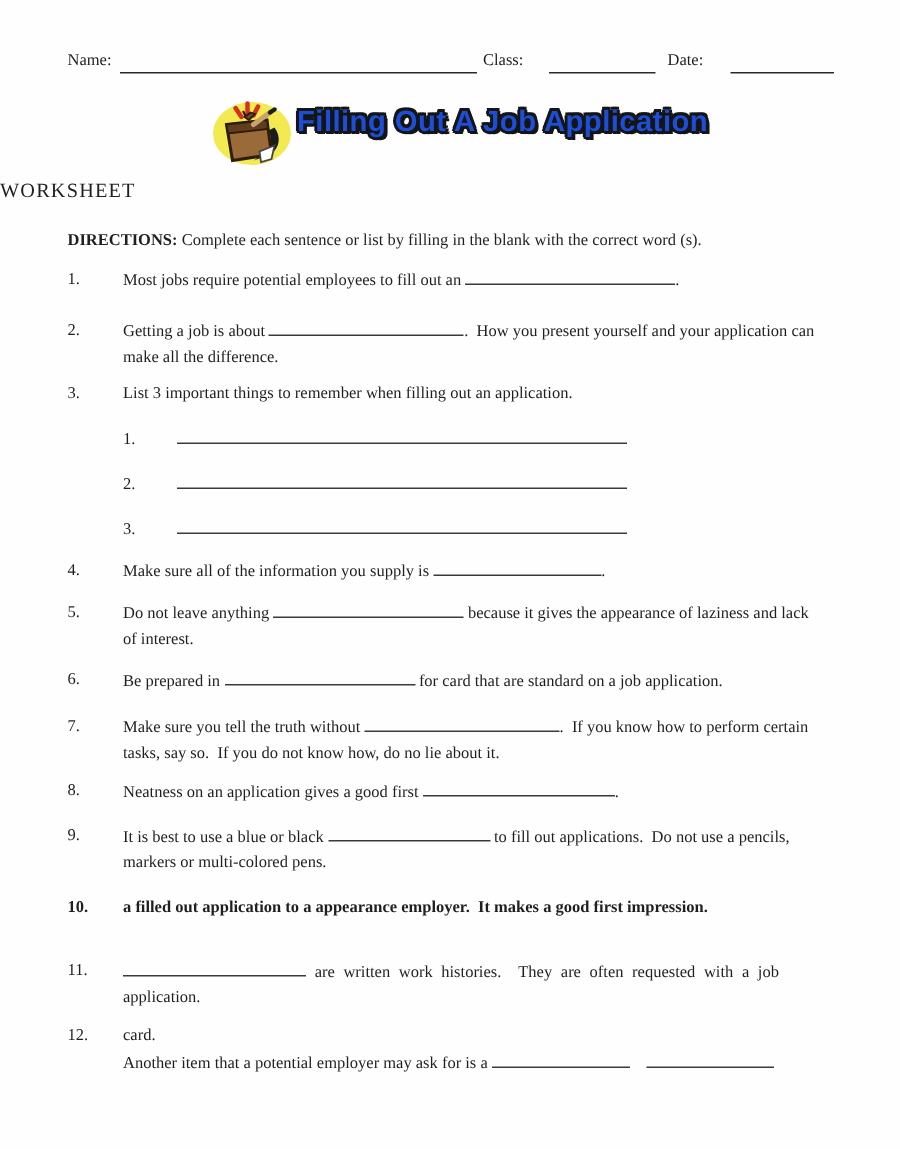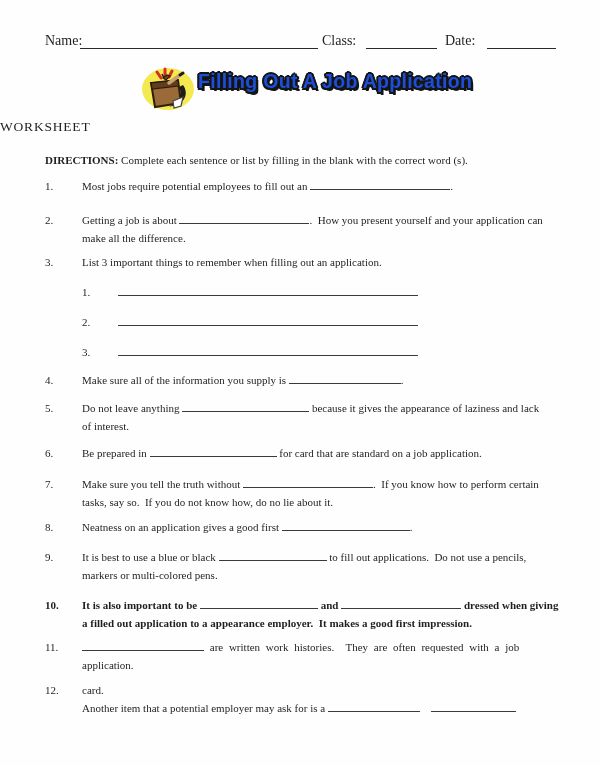--- a/index.html
+++ b/index.html
@@ -5,21 +5,21 @@
   html,body{margin:0;padding:0;background:#ffffff;}
   .page{
     position:relative;
     width:600px;height:766px;
     background:#fefefe;
     font-family:"Liberation Serif","DejaVu Serif",serif;
     color:#1f1f1f;
     overflow:hidden;
   }
   
-  .hdr{position:absolute;top:33px;left:0;width:600px;height:15px;font-size:14px;line-height:15px;}
+  .hdr{position:absolute;top:33px;left:0;width:600px;height:15px;font-size:11px;line-height:15px;}
   .hlabel{position:absolute;top:0;}
   .uline{position:absolute;top:0;height:15px;border-bottom:1.2px solid #2a2a2a;}
   
   .clip{position:absolute;left:139px;top:61px;}
   .title{
     position:absolute;left:198px;top:70px;width:320px;
     font-family:"Liberation Sans","DejaVu Sans",sans-serif;
     font-weight:bold;font-size:19.5px;letter-spacing:.3px;
     text-shadow:
       -1.5px -1.5px 0 #151515, 1.5px -1.5px 0 #151515,
@@ -138,21 +138,20 @@
       <div class="q" style="top: 548px;">
         <span class="qnum">9.</span>
         <div class="qbody">
           <div class="line"><span>It is best to use a blue or black </span><span class="blank" style="width: 108px;"></span><span> to fill out applications.  Do not use a pencils,</span></div>
           <div class="line"><span>markers or multi-colored pens.</span></div>
         </div>
       </div>
       <div class="q" style="top: 596px; font-weight: bold;">
         <span class="qnum">10.</span>
         <div class="qbody">
-          <div class="line"><span>It is also important to be </span><span class="blank" style="width: 118px;"></span><span> and </span><span class="blank" style="width: 120px;"></span><span> dressed when giving</span></div>
           <div class="line"><span>a filled out application to a appearance employer.  It makes a good first impression.</span></div>
         </div>
       </div>
       <div class="q" style="top: 638px;">
         <span class="qnum">11.</span>
         <div class="qbody" style="word-spacing: 3px;">
           <div class="line"><span class="blank" style="width: 122px;"></span><span> are written work histories.  They are often requested with a job</span></div>
           <div class="line"><span>application.</span></div>
         </div>
       </div>

